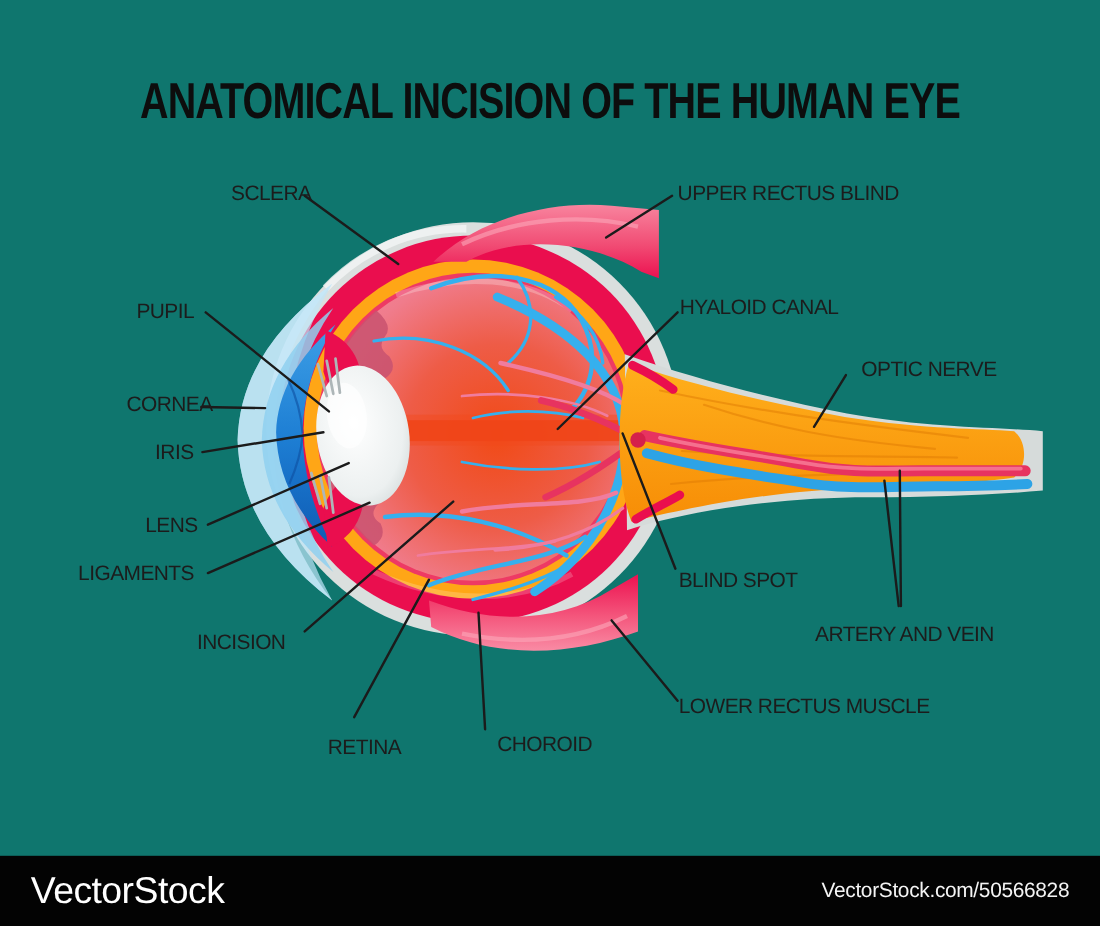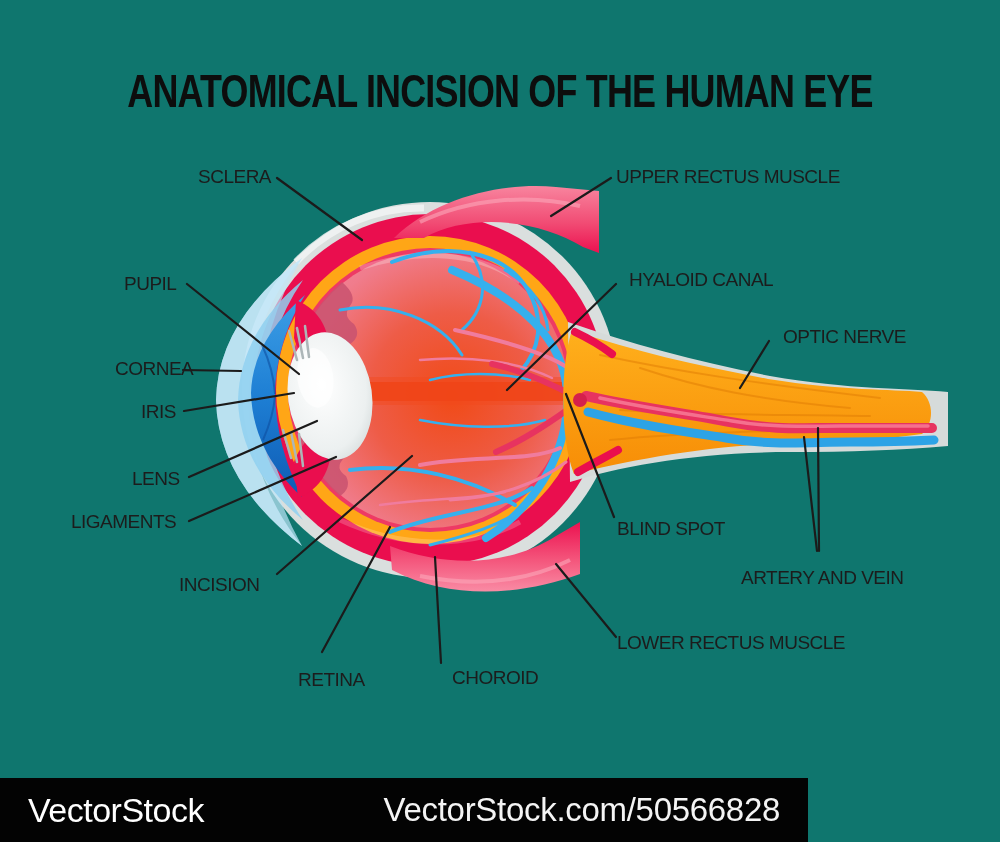--- a/index.html
+++ b/index.html
@@ -3,40 +3,40 @@
 <meta charset="utf-8">
 <style>
   html,body{margin:0;padding:0;background:#ffffff;}
   .stage{position:relative;width:1000px;height:842px;background:#0f766e;overflow:hidden;
          font-family:"Liberation Sans", sans-serif;}
   .title{position:absolute;top:64px;left:0;width:1000px;text-align:center;margin:0;
          font-size:46px;font-weight:bold;color:#0d0d0d;letter-spacing:-1px;
          transform:scaleX(.78);transform-origin:50% 50%;white-space:nowrap;}
   .art{position:absolute;top:0;left:0;}
   .lbl{position:absolute;font-size:19px;letter-spacing:-0.5px;color:#1c1c1c;white-space:nowrap;}
-  .lbl-sclera{left:198px;top:166px;}
+  .lbl-sclera{left:210px;top:166px;}
   .lbl-pupil{left:124px;top:273px;}
   .lbl-cornea{left:103px;top:358px;margin-left:12px;}
   .lbl-iris{left:141px;top:401px;}
   .lbl-lens{left:132px;top:468px;}
   .lbl-ligaments{left:71px;top:511px;}
   .lbl-vitreous{left:179px;top:574px;}
   .lbl-retina{left:266px;top:669px;margin-left:32px;}
   .lbl-choroid{left:452px;top:667px;}
   .lbl-upper-rectus{left:616px;top:166px;}
-  .lbl-hyaloid{left:618px;top:269px;margin-left:11px;}
+  .lbl-hyaloid{left:618px;top:269px;}
   .lbl-optic-nerve{left:783px;top:326px;}
   .lbl-blind-spot{left:617px;top:518px;}
   .lbl-artery-vein{left:741px;top:567px;}
   .lbl-lower-rectus{left:617px;top:632px;}
-  .footer{position:absolute;left:0;top:778px;width:808px;height:64px;background:#030303;
+  .footer{position:absolute;left:0;top:778px;width:1000px;height:64px;background:#030303;
           display:flex;align-items:center;justify-content:space-between;
           padding:0 28px;box-sizing:border-box;}
   .footer .brand{color:#ffffff;font-size:34px;letter-spacing:-0.5px;}
-  .footer .credit{color:#f4f4f4;font-size:33px;letter-spacing:-0.3px;}
+  .footer .credit{color:#f4f4f4;font-size:19px;letter-spacing:-0.3px;}
 </style>
 </head>
 <body>
 
 <div class="stage">
 
   <h1 class="title">ANATOMICAL INCISION OF THE HUMAN EYE</h1>
 
   <svg class="art" width="1000" height="778" viewBox="0 0 1000 778">
     <defs>
@@ -218,21 +218,21 @@
 
   <div class="lbl lbl-sclera">SCLERA</div>
   <div class="lbl lbl-pupil">PUPIL</div>
   <div class="lbl lbl-cornea">CORNEA</div>
   <div class="lbl lbl-iris">IRIS</div>
   <div class="lbl lbl-lens">LENS</div>
   <div class="lbl lbl-ligaments">LIGAMENTS</div>
   <div class="lbl lbl-vitreous">INCISION</div>
   <div class="lbl lbl-retina">RETINA</div>
   <div class="lbl lbl-choroid">CHOROID</div>
-  <div class="lbl lbl-upper-rectus">UPPER RECTUS MUSCLE</div>
+  <div class="lbl lbl-upper-rectus">UPPER RECTUS BLIND</div>
   <div class="lbl lbl-hyaloid">HYALOID CANAL</div>
   <div class="lbl lbl-optic-nerve">OPTIC NERVE</div>
   <div class="lbl lbl-blind-spot">BLIND SPOT</div>
   <div class="lbl lbl-artery-vein">ARTERY AND VEIN</div>
   <div class="lbl lbl-lower-rectus">LOWER RECTUS MUSCLE</div>
 
   <div class="footer">
     <span class="brand">VectorStock</span>
     <span class="credit">VectorStock.com/50566828</span>
   </div>

